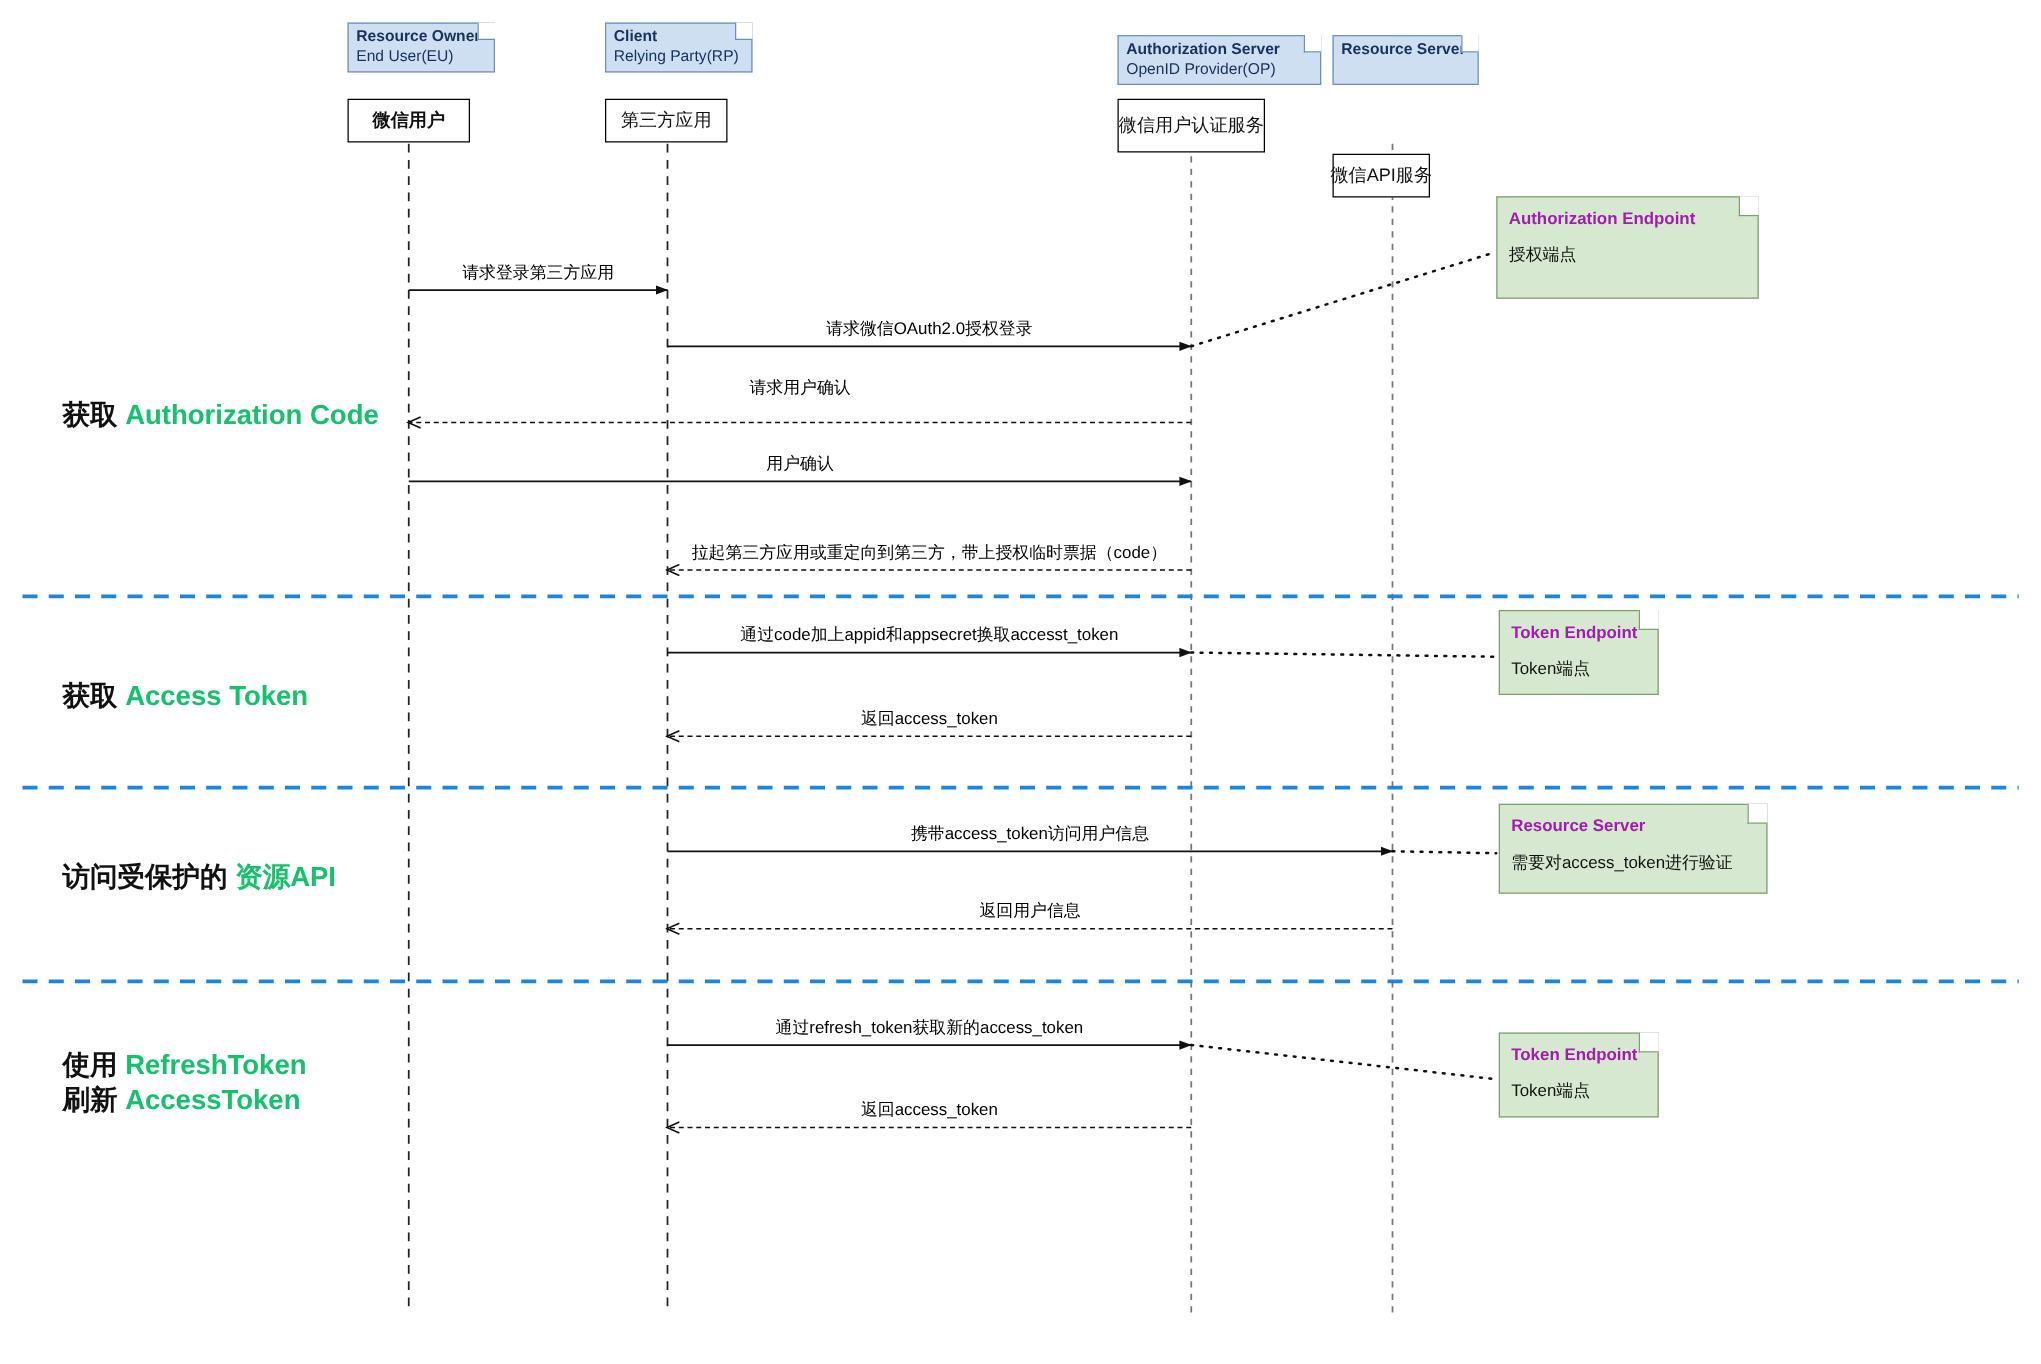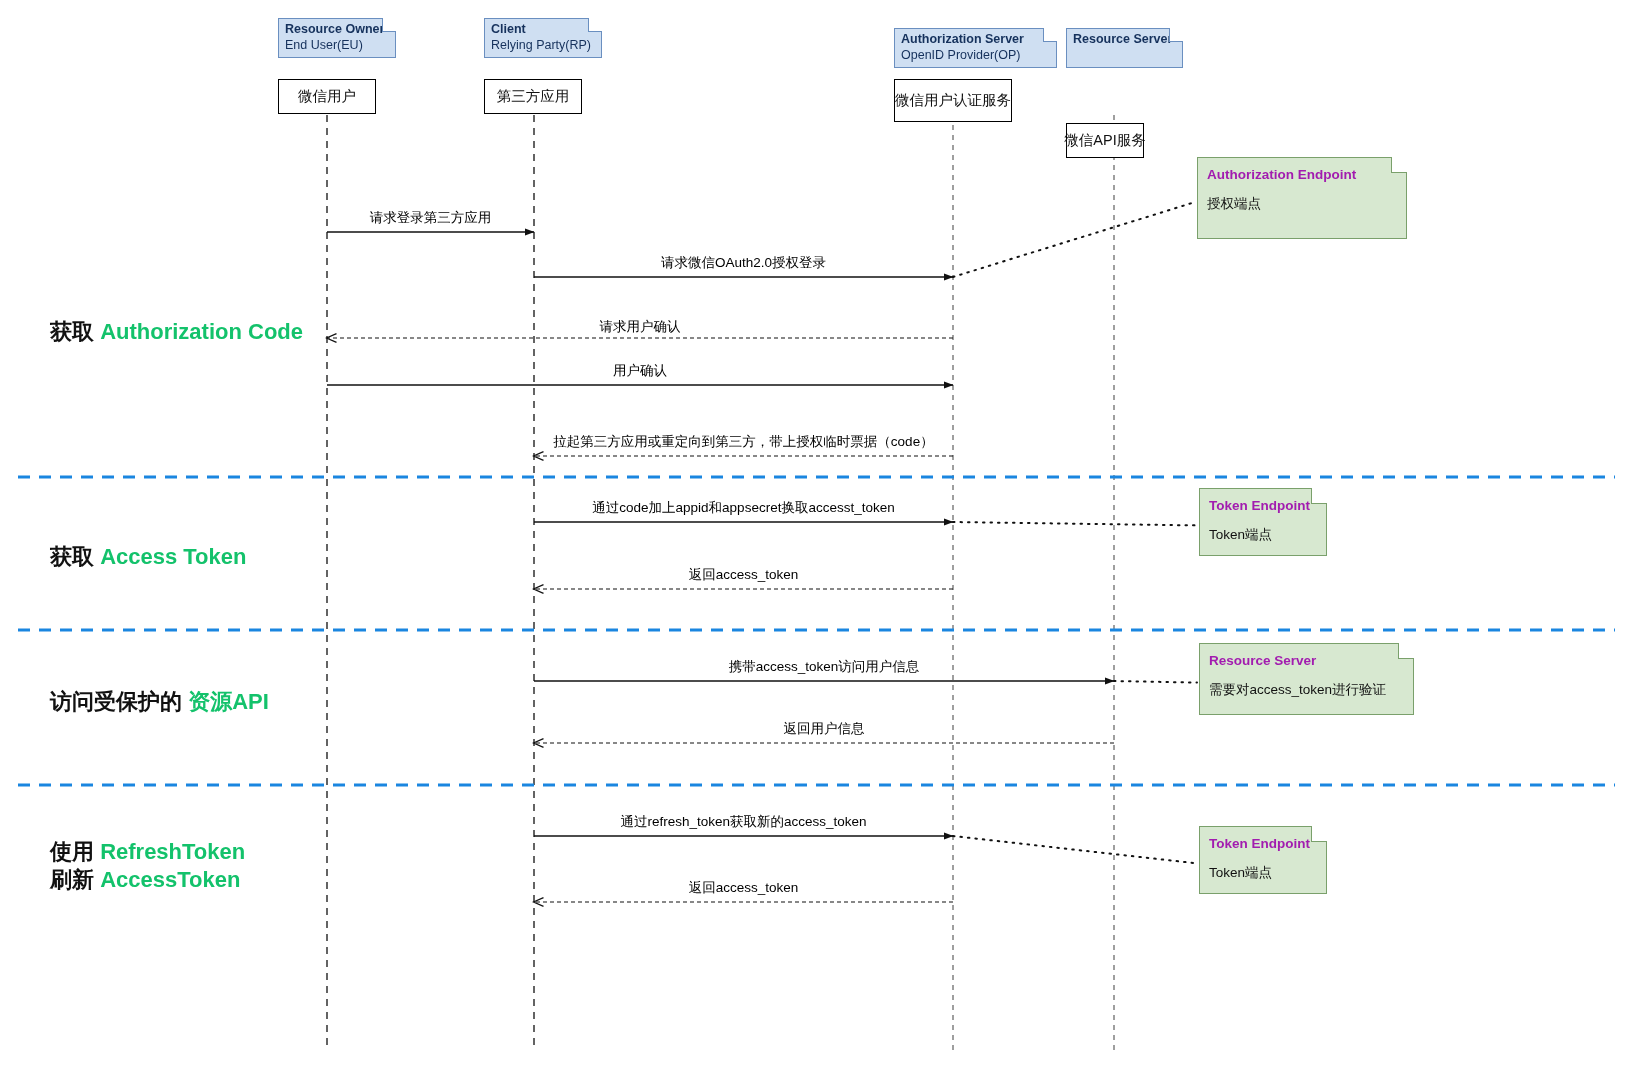--- a/index.html
+++ b/index.html
@@ -103,21 +103,21 @@
         <div class="t2">OpenID Provider(OP)</div>
         <span class="fold"></span>
       </div>
       <div class="stereo" style="left: 1066px; top: 28px; width: 117px;">
         <div class="t1">Resource Server</div>
         <div class="t2">&nbsp;</div>
         <span class="fold"></span>
       </div>
     </div>
   <div id="pboxes-layer">
-      <div class="pbox" style="left: 278px; top: 79px; width: 98px; height: 35px;">微信用户</div>
+      <div class="pbox" style="left: 278px; top: 79px; width: 98px; height: 35px; font-weight: bold;">微信用户</div>
       <div class="pbox" style="left: 484px; top: 79px; width: 98px; height: 35px;">第三方应用</div>
       <div class="pbox" style="left: 894px; top: 79px; width: 118px; height: 43px;">微信用户认证服务</div>
       <div class="pbox" style="left: 1066px; top: 79px; width: 78px; height: 35px; margin-top: 44px;">微信API服务</div>
     </div>
   <div id="seclabels-layer">
       <div class="seclabel" style="left: 50px; top: 318px;">
         <div><span>获取 </span><span class="g">Authorization Code</span></div>
       </div>
       <div class="seclabel" style="left: 50px; top: 543px;">
         <div><span>获取 </span><span class="g">Access Token</span></div>
@@ -126,21 +126,21 @@
         <div><span>访问受保护的 </span><span class="g">资源API</span></div>
       </div>
       <div class="seclabel" style="left: 50px; top: 838px;">
         <div><span>使用 </span><span class="g">RefreshToken</span></div>
         <div><span>刷新 </span><span class="g">AccessToken</span></div>
       </div>
     </div>
   <div id="msglabels-layer">
       <div class="msg" style="left: 430.5px; top: 209px;">请求登录第三方应用</div>
       <div class="msg" style="left: 743.5px; top: 254px;">请求微信OAuth2.0授权登录</div>
-      <div class="msg" style="left: 640px; top: 318px;">请求用户确认</div>
+      <div class="msg" style="left: 640px; top: 301px;">请求用户确认</div>
       <div class="msg" style="left: 640px; top: 362px;">用户确认</div>
       <div class="msg" style="left: 743.5px; top: 433px;">拉起第三方应用或重定向到第三方，带上授权临时票据（code）</div>
       <div class="msg" style="left: 743.5px; top: 499px;">通过code加上appid和appsecret换取accesst_token</div>
       <div class="msg" style="left: 743.5px; top: 566px;">返回access_token</div>
       <div class="msg" style="left: 824px; top: 658px;">携带access_token访问用户信息</div>
       <div class="msg" style="left: 824px; top: 720px;">返回用户信息</div>
       <div class="msg" style="left: 743.5px; top: 813px;">通过refresh_token获取新的access_token</div>
       <div class="msg" style="left: 743.5px; top: 879px;">返回access_token</div>
     </div>
   <div id="notes-layer">

